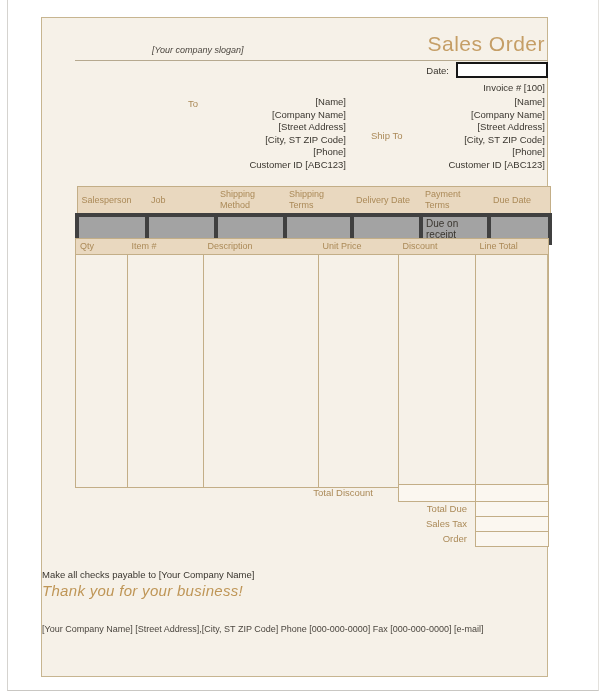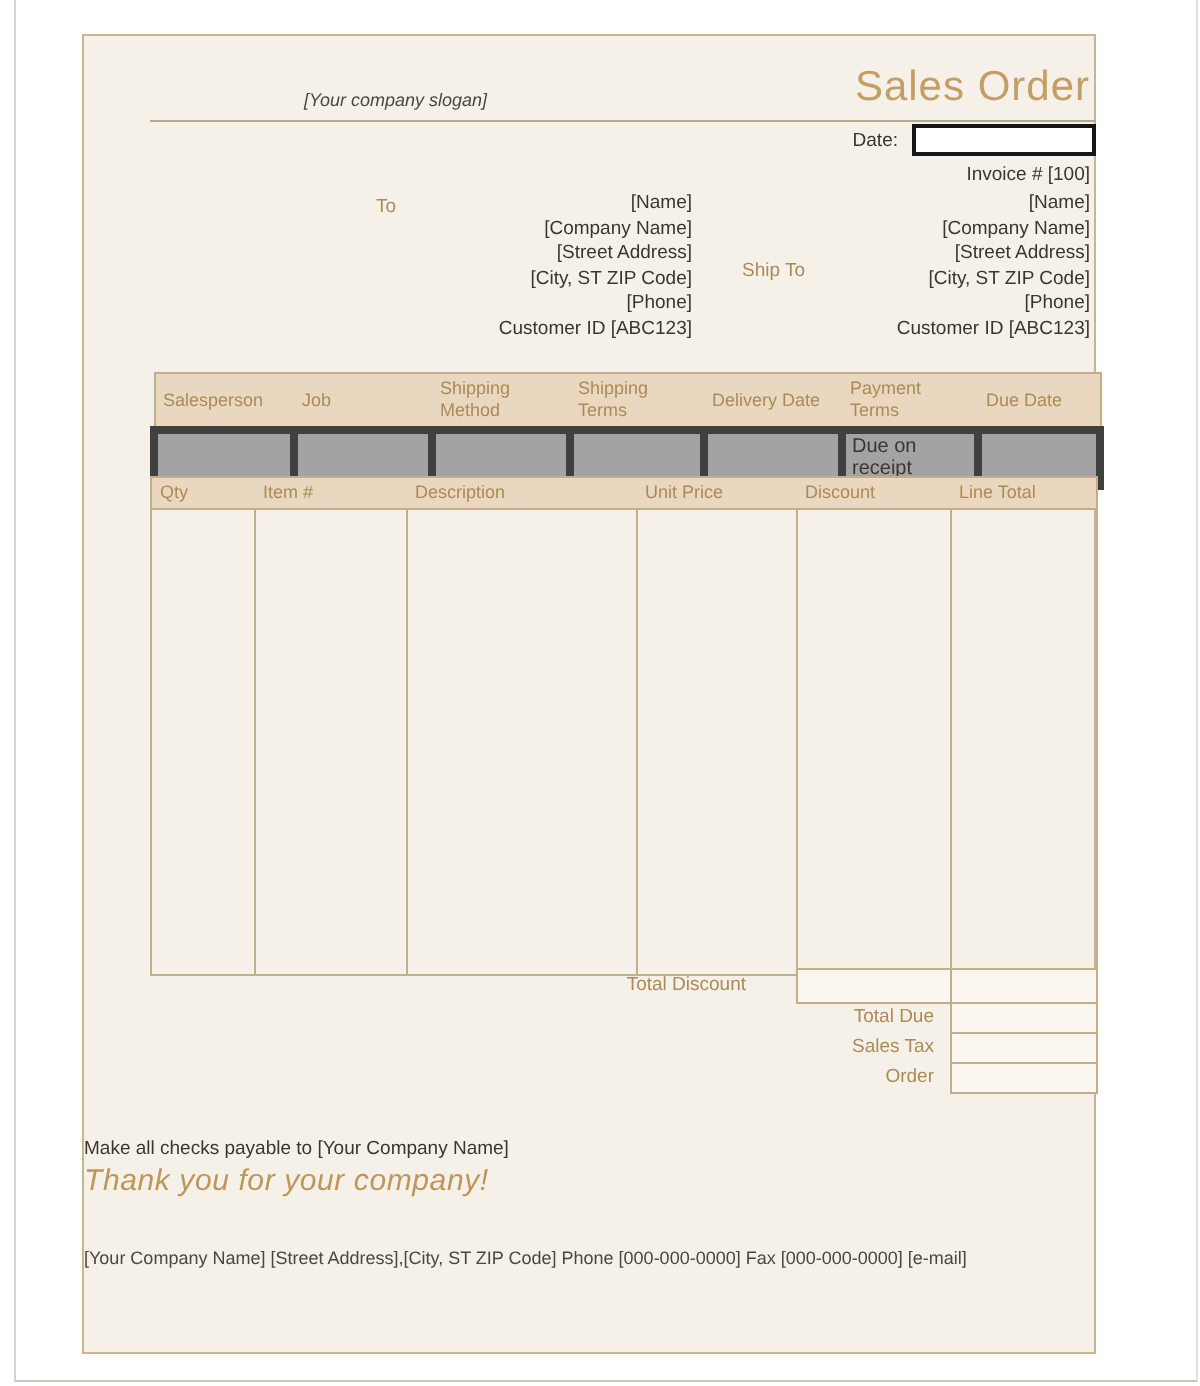--- a/index.html
+++ b/index.html
@@ -151,16 +151,16 @@
   <div class="tot-cell td-cell2"></div>
 
   <div class="tot-label row-label due-label">Total Due</div>
   <div class="tot-cell row-box due-box"></div>
   <div class="tot-label row-label tax-label">Sales Tax</div>
   <div class="tot-cell row-box tax-box"></div>
   <div class="tot-label row-label tt-label">Order</div>
   <div class="tot-cell row-box tt-box"></div>
 
   <div class="abs center checks">Make all checks payable to [Your Company Name]</div>
-  <div class="abs center thanks">Thank you for your company!</div>
+  <div class="abs center thanks">Thank you for your business!</div>
   <div class="abs center contact">[Your Company Name] [Street Address],[City, ST ZIP Code] Phone [000-000-0000] Fax [000-000-0000] [e-mail]</div>
 
 </div>
 
 </body></html>

